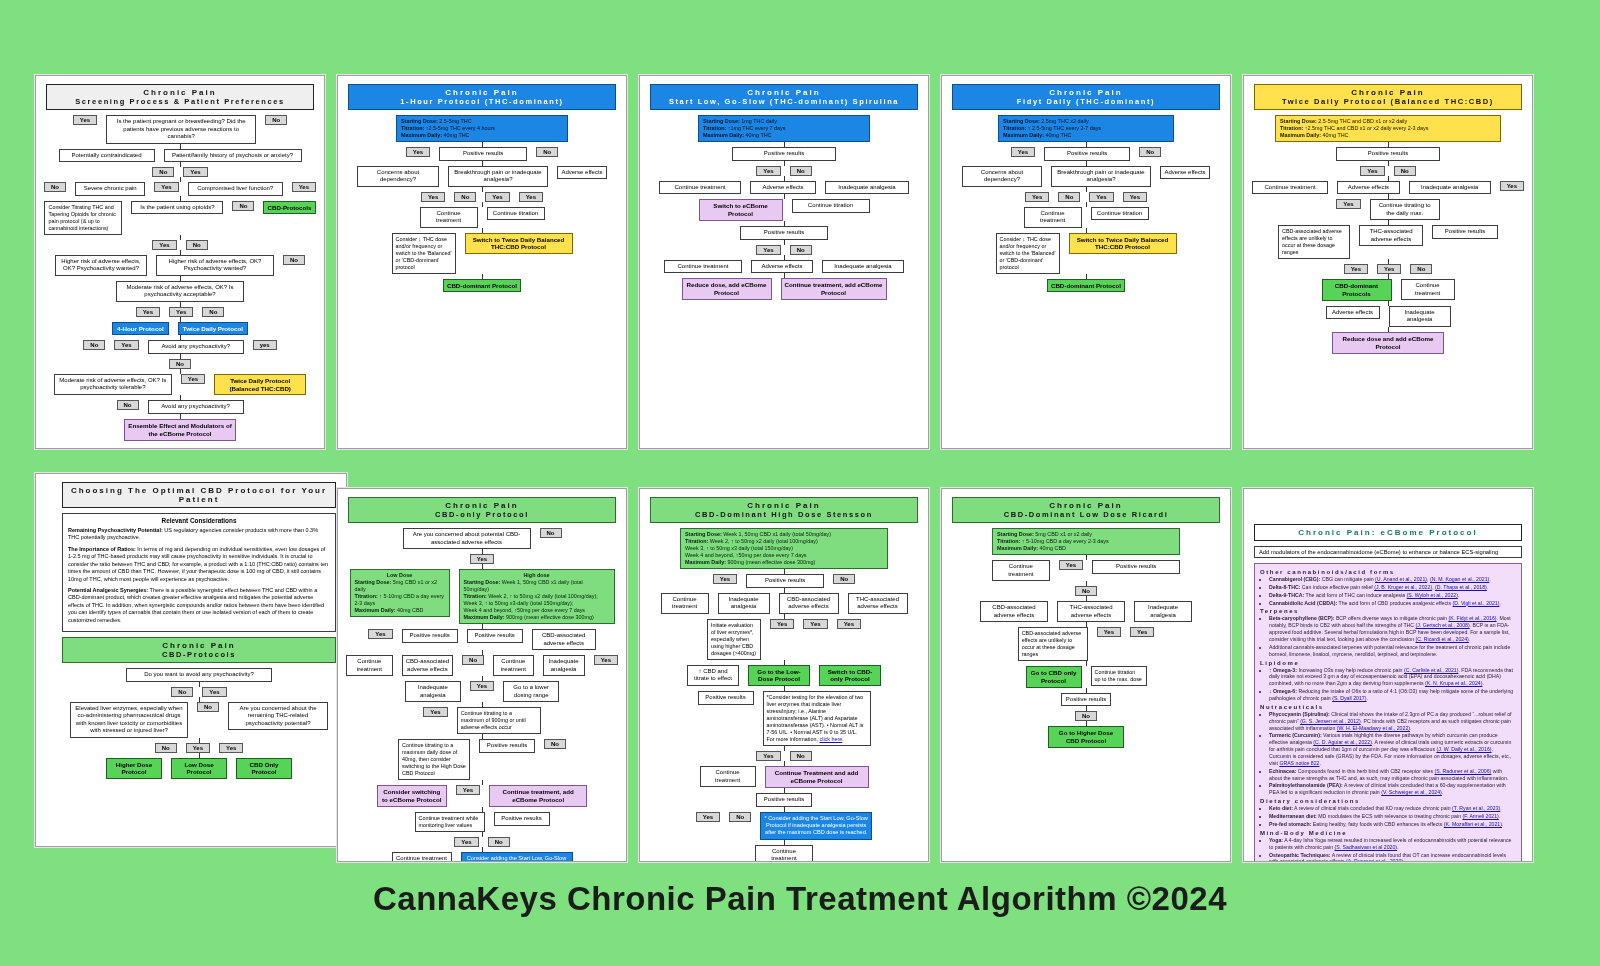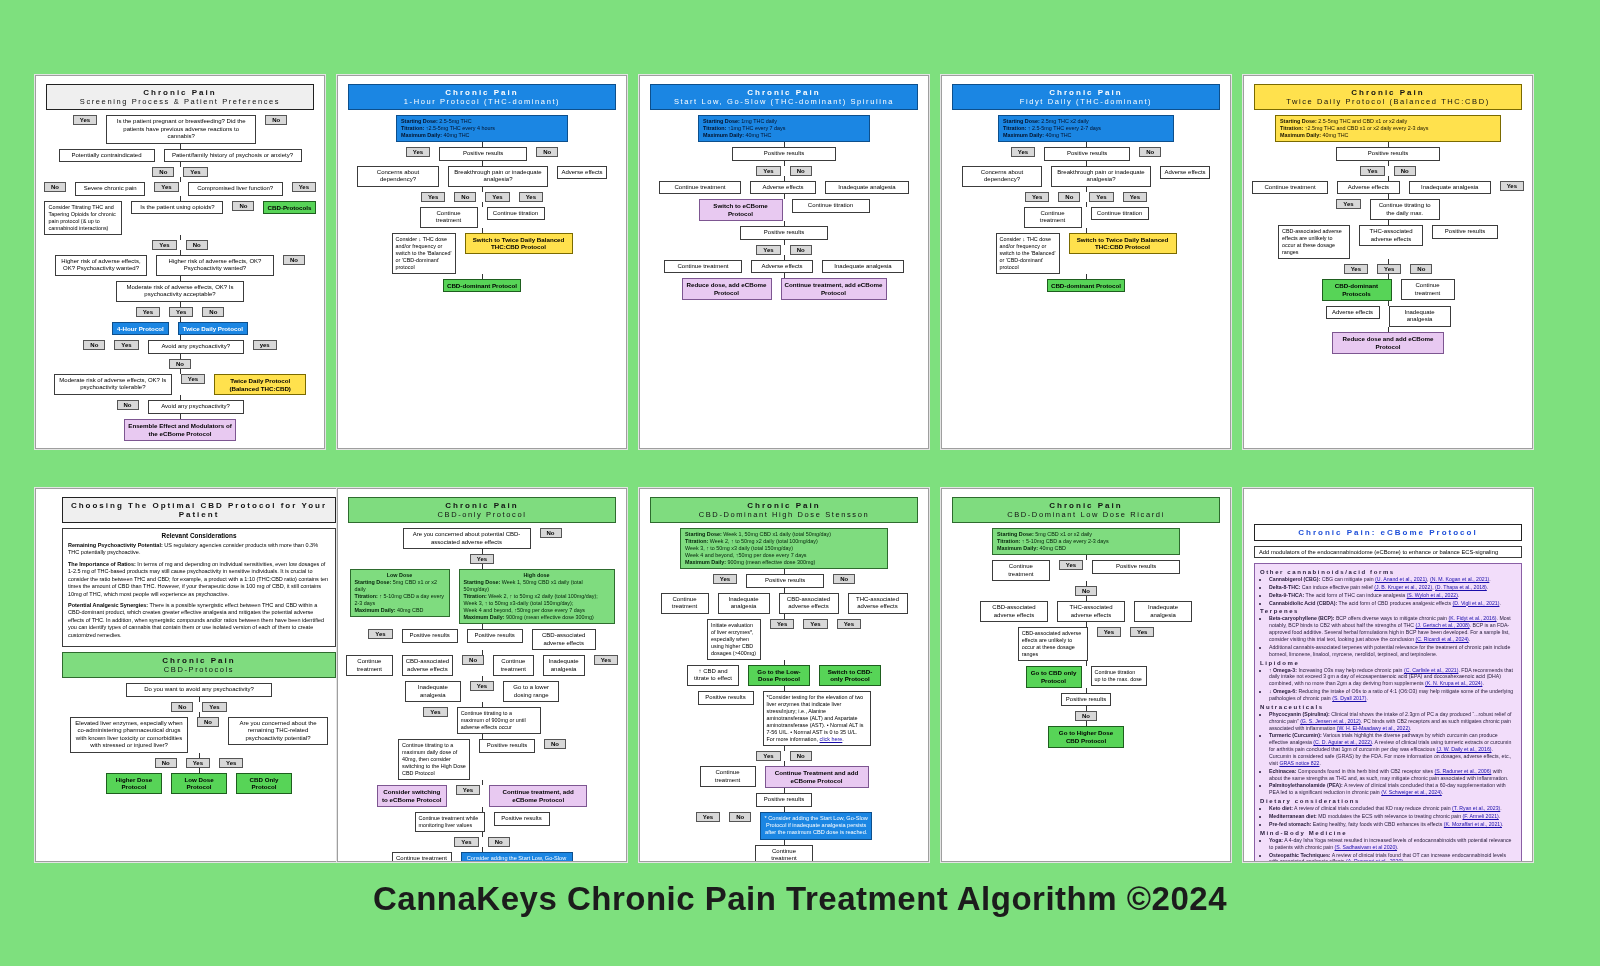--- a/index.html
+++ b/index.html
@@ -1,26 +1,26 @@
 <!DOCTYPE html>
 <html><head>
 <meta charset="utf-8">
 <style>
   html,body{margin:0;padding:0;}
   body{width:1600px;height:966px;background:#7ee07e;font-family:"Liberation Sans",sans-serif;overflow:hidden;}
   .board{position:relative;width:1600px;height:966px;}
   .panel{position:absolute;background:#ffffff;border:1px solid #9f9f9f;box-shadow:0 0 0 1px #e4e4e4;padding:7px 8px;box-sizing:border-box;overflow:hidden;}
   .band{border:1px solid #222;text-align:center;padding:3px 2px;margin:1px 2px 5px 2px;}
   .band .bl1{font-weight:bold;font-size:8px;letter-spacing:2px;}
-  .band .bl2{font-weight:normal;font-size:7.5px;letter-spacing:1.6px;}
+  .band .bl2{font-weight:bold;font-size:7.5px;letter-spacing:1.6px;}
   .band-gray{background:#efefef;color:#111;}
   .band-blue{background:#1b86e3;color:#ffffff;border-color:#0d4f8c;}
   .band-yellow{background:#ffe14d;color:#111;border-color:#7a6a00;}
   .band-green{background:#7fdc7f;color:#111;border-color:#2e6b2e;}
-  .band-plain{background:#ffffff;color:#1d4ed8;margin-top:28px;}
+  .band-plain{background:#ffffff;color:#0f766e;margin-top:28px;}
   .frow{display:flex;justify-content:center;align-items:flex-start;gap:9px;margin:0;}
   .conn{width:1px;height:5px;background:#333;margin:0 auto;}
   .node{box-sizing:border-box;}
   .q,.box{background:#fff;border:1px solid #3c3c3c;font-size:6px;line-height:1.25;text-align:center;padding:2px 3px;}
   .chip{background:#d8d8d8;border:1px solid #555;font-size:6px;font-weight:bold;padding:1px 6px;text-align:center;}
   .note{background:#fff;border:1px solid #3c3c3c;font-size:5.4px;line-height:1.3;text-align:left;padding:2px 3px;}
   .g{background:#57d457;border:1px solid #1e5e1e;font-size:6.2px;font-weight:bold;text-align:center;padding:2px 3px;line-height:1.25;}
   .b{background:#1b86e3;border:1px solid #0d4f8c;color:#fff;font-size:6.2px;font-weight:bold;text-align:center;padding:2px 4px;line-height:1.25;}
   .y{background:#ffe14d;border:1px solid #7a6a00;font-size:6.2px;font-weight:bold;text-align:center;padding:2px 3px;line-height:1.25;}
   .p{background:#e8c9f1;border:1px solid #7d5691;font-size:6.2px;font-weight:bold;text-align:center;padding:2px 3px;line-height:1.3;}
@@ -332,21 +332,21 @@
         <div class="conn"></div>
         <div class="frow">
           <div class="node box" style="width: 54px;">Adverse effects</div>
           <div class="node box" style="width: 62px;">Inadequate analgesia</div>
         </div>
         <div class="conn"></div>
         <div class="frow">
           <div class="node p" style="width: 112px;">Reduce dose and add eCBome Protocol</div>
         </div>
       </div>
-      <div class="panel" style="left: 35px; top: 488px; width: 312px; height: 374px; padding-left: 24px;">
+      <div class="panel" style="left: 35px; top: 473px; width: 312px; height: 374px; padding-left: 24px;">
         <div class="band band-gray">
           <div class="bl1">Choosing The Optimal CBD Protocol for Your Patient</div>
         </div>
         <div class="paras">
           <div class="ptitle">Relevant Considerations</div>
           <p><span class="lead">Remaining Psychoactivity Potential:</span> US regulatory agencies consider products with more than 0.3% THC potentially psychoactive.</p>
           <p><span class="lead">The Importance of Ratios:</span> In terms of mg and depending on individual sensitivities, even low dosages of 1-2.5 mg of THC-based products may still cause psychoactivity in sensitive individuals. It is crucial to consider the ratio between THC and CBD; for example, a product with a 1:10 (THC:CBD ratio) contains ten times the amount of CBD than THC. However, if your therapeutic dose is 100 mg of CBD, it still contains 10mg of THC, which most people will experience as psychoactive.</p>
           <p><span class="lead">Potential Analgesic Synergies:</span> There is a possible synergistic effect between THC and CBD within a CBD-dominant product, which creates greater effective analgesia and mitigates the potential adverse effects of THC. In addition, when synergistic compounds and/or ratios between them have been identified you can identify types of cannabis that contain them or use isolated version of each of them to create customized remedies.</p>
         </div>
         <div class="band band-green">

